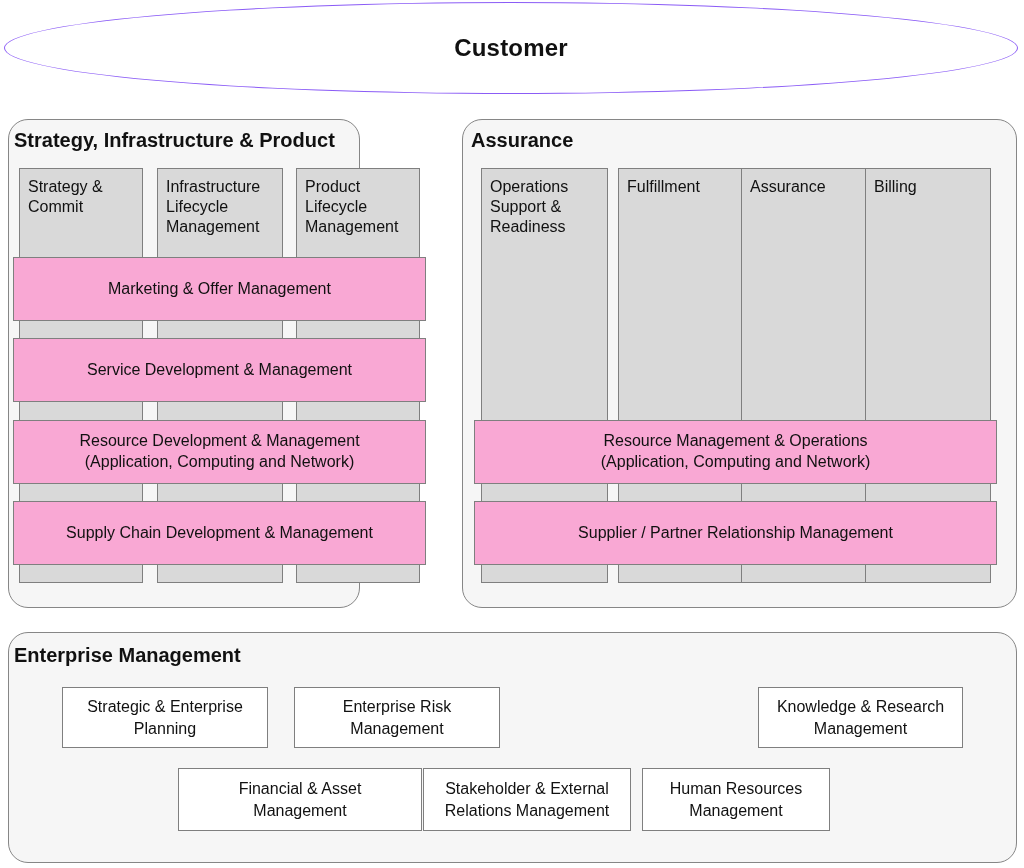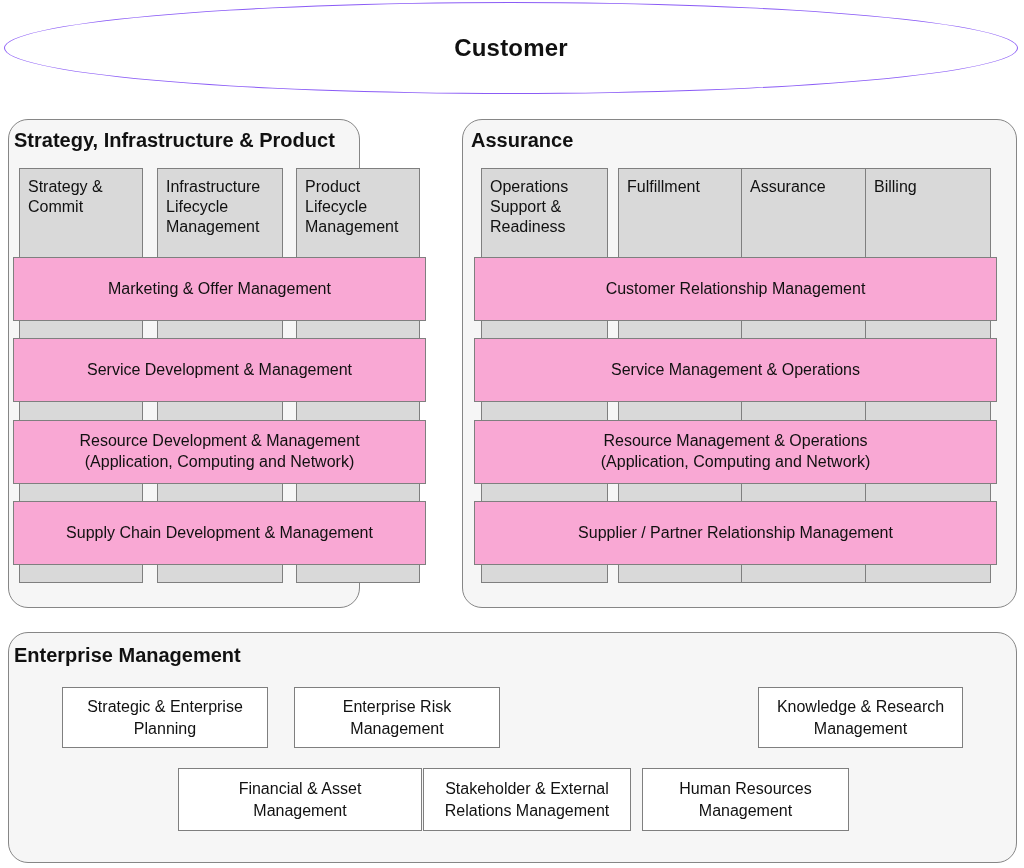--- a/index.html
+++ b/index.html
@@ -96,21 +96,21 @@
     padding: 2px 16px;
   }
   .em-r1 { top: 54px;  height: 61px; }
   .em-r2 { top: 135px; height: 63px; }
   .em-r1-b1 { left: 53px;  width: 206px; }
   .em-r1-b2 { left: 285px; width: 206px; }
   .em-r1-b3 { left: 516px; width: 207px; }
   .em-r1-b4 { left: 749px; width: 205px; }
   .em-r2-b1 { left: 169px; width: 244px; }
   .em-r2-b2 { left: 414px; width: 208px; }
-  .em-r2-b3 { left: 633px; width: 207px; }
+  .em-r2-b3 { left: 633px; width: 188px; }
 </style>
 </head>
 <body>
 
 <div id="canvas">
 
   <div class="abs ellipse">
     <span class="ellipse-label">Customer</span>
   </div>
 
@@ -143,22 +143,20 @@
     <div class="vcol ops-c2">
       <div class="vcol-label">Fulfillment</div>
     </div>
     <div class="vcol ops-c3">
       <div class="vcol-label">Assurance</div>
     </div>
     <div class="vcol ops-c4">
       <div class="vcol-label">Billing</div>
     </div>
 
-    <div class="band ops-band band-1">Customer Relationship Management</div>
-    <div class="band ops-band band-2">Service Management &amp; Operations</div>
     <div class="band ops-band band-3">Resource Management &amp; Operations
 (Application, Computing and Network)</div>
     <div class="band ops-band band-4">Supplier / Partner Relationship Management</div>
   </div>
 
   <div class="abs panel panel-em">
     <div class="panel-title title-em">Enterprise Management</div>
 
     <div class="embox em-r1 em-r1-b1">Strategic &amp; Enterprise Planning</div>
     <div class="embox em-r1 em-r1-b2">Enterprise Risk Management</div>

